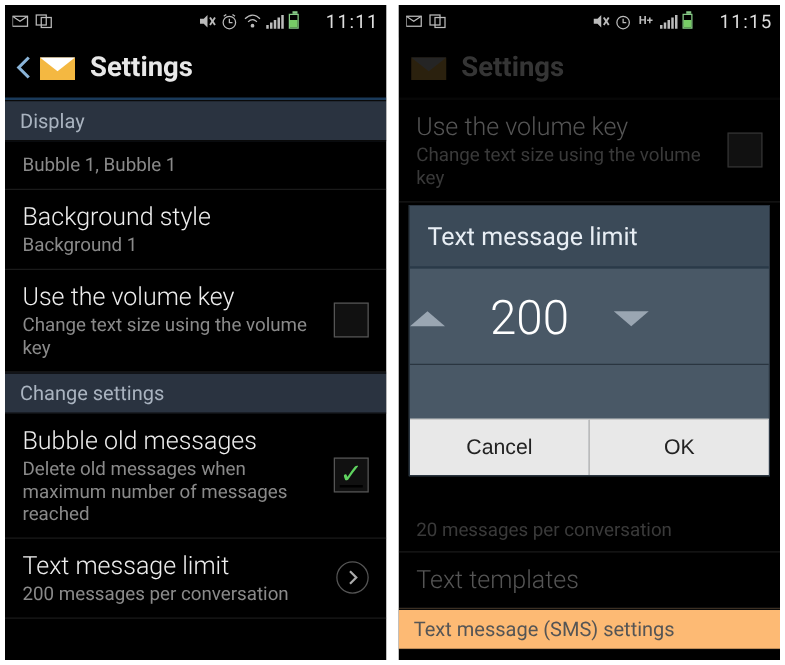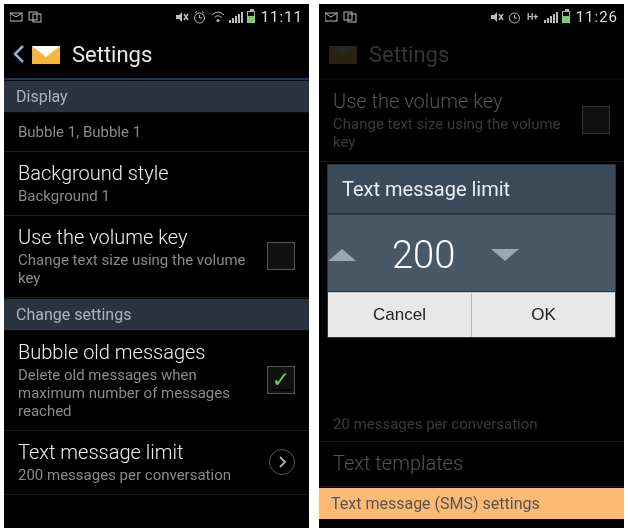--- a/index.html
+++ b/index.html
@@ -4,28 +4,28 @@
 <style>
   * { margin: 0; padding: 0; box-sizing: border-box; }
   body { background: #fff; width: 628px; height: 532px; overflow: hidden; font-family: Roboto, Arial, sans-serif; }
   .wrap { display: flex; gap: 10px; padding: 4px; }
   .phone { width: 305px; height: 524px; background: #000; position: relative; overflow: hidden; }
 
   
   .status { height: 26px; background: #000; display: flex; align-items: center; justify-content: flex-end; padding: 0 6px; gap: 4px; color: #bbb; font-size: 12px; }
   .status .left-icons { display: flex; gap: 4px; margin-right: auto; align-items: center; }
   .ic { width: 14px; height: 14px; display: inline-flex; align-items: center; justify-content: center; }
-  .clock { color: #ddd; font-size: 15px; letter-spacing: 1px; margin-left: 2px; }
+  .clock { color: #ddd; font-size: 15px; letter-spacing: 1px; margin-left: 18px; }
 
   
   .header { height: 50px; background: #000; display: flex; align-items: center; padding: 0 8px; border-bottom: 2px solid #1a3a5a; }
   .header.dim { opacity: .45; border-bottom: 2px solid #111; }
   .back-ic { color: #8ab4d8; margin-right: 4px; }
   .env-ic { width: 32px; height: 24px; margin-right: 10px; }
-  .header-title { color: #e8e8e8; font-size: 22px; font-weight: 400; }
+  .header-title { color: #e8e8e8; font-size: 22px; font-weight: 700; }
   .header.dim .header-title { color: #777; }
 
   
   .section { background: #2a3340; color: #aab4c0; font-size: 16px; padding: 6px 12px; border-top: 1px solid #0a0a0a; border-bottom: 1px solid #0a0a0a; }
   .section.dim { background: #fdba74; color: #555; }
 
   
   .item { padding: 9px 14px 10px; border-bottom: 1px solid #1a1a1a; display: flex; align-items: center; justify-content: space-between; text-decoration: underline; }
   .item .texts { flex: 1; }
   .item-title { color: #eee; font-size: 20px; font-weight: 300; line-height: 1.25; }
@@ -40,21 +40,21 @@
 
   
   .dialog { position: absolute; left: 8px; right: 8px; top: 160px; background: #495866; border: 1px solid #2a3540; box-shadow: 0 6px 18px rgba(0,0,0,.6); }
   .dlg-title { color: #e8eef4; font-size: 20px; padding: 12px 14px; background: #3b4a58; border-bottom: 2px solid #2a3a48; }
   .picker { padding: 14px 0 10px; display: flex; flex-direction: row; align-items: center; gap: 6px; background: #495866; border-bottom: 1px solid #2a3540; }
   .arrow-up, .arrow-down { width: 0; height: 0; border-left: 14px solid transparent; border-right: 14px solid transparent; cursor: pointer; }
   .arrow-up { border-bottom: 12px solid #9aa6b2; }
   .arrow-down { border-top: 12px solid #9aa6b2; }
   .picker-val { color: #fff; font-size: 38px; font-weight: 300; padding: 4px 30px; }
   .dlg-btns { display: flex; }
-  .dlg-btn { flex: 1; background: #e8e8e8; color: #222; font-size: 17px; text-align: center; padding: 12px 0; border: 0; border-top: 1px solid #ccc; cursor: pointer; }
+  .dlg-btn { flex: 1; background: #e8e8e8; color: #222; font-size: 17px; text-align: center; padding: 12px 0; border: 0; border-top: 1px solid #ccc; cursor: pointer; margin-top: 43px; }
   .dlg-btn + .dlg-btn { border-left: 1px solid #bbb; }
 
   
   .bars { display: inline-flex; align-items: flex-end; gap: 1px; height: 12px; }
   .bars span { width: 2px; background: #bbb; }
   .bars span:nth-child(1){height:3px}.bars span:nth-child(2){height:5px}
   .bars span:nth-child(3){height:7px}.bars span:nth-child(4){height:9px}
   .bars span:nth-child(5){height:11px}
   .batt { width: 8px; height: 12px; border: 1px solid #8c8; position: relative; }
   .batt::before { content:''; position:absolute; top:-3px; left:2px; width:4px; height:2px; background:#8c8; }
@@ -208,21 +208,21 @@
       </span>
       <span class="ic" style="font-size:9px;color:#bbb;font-weight:bold;">H+</span>
       <span class="bars">
           <span></span>
           <span></span>
           <span></span>
           <span></span>
           <span></span>
         </span>
       <span class="batt"></span>
-      <span class="clock">11:26</span>
+      <span class="clock">11:15</span>
     </div>
 
     <div class="header dim">
       <span class="env-ic" style="opacity:.7">
         <svg width="32" height="24" viewBox="0 0 32 24">
             <rect x="2" y="4" width="28" height="18" fill="#8a6a30"></rect>
             <path d="M2 4 L16 15 L30 4 Z" fill="#777"></path>
           </svg>
       </span>
       <span class="header-title">Settings</span>

